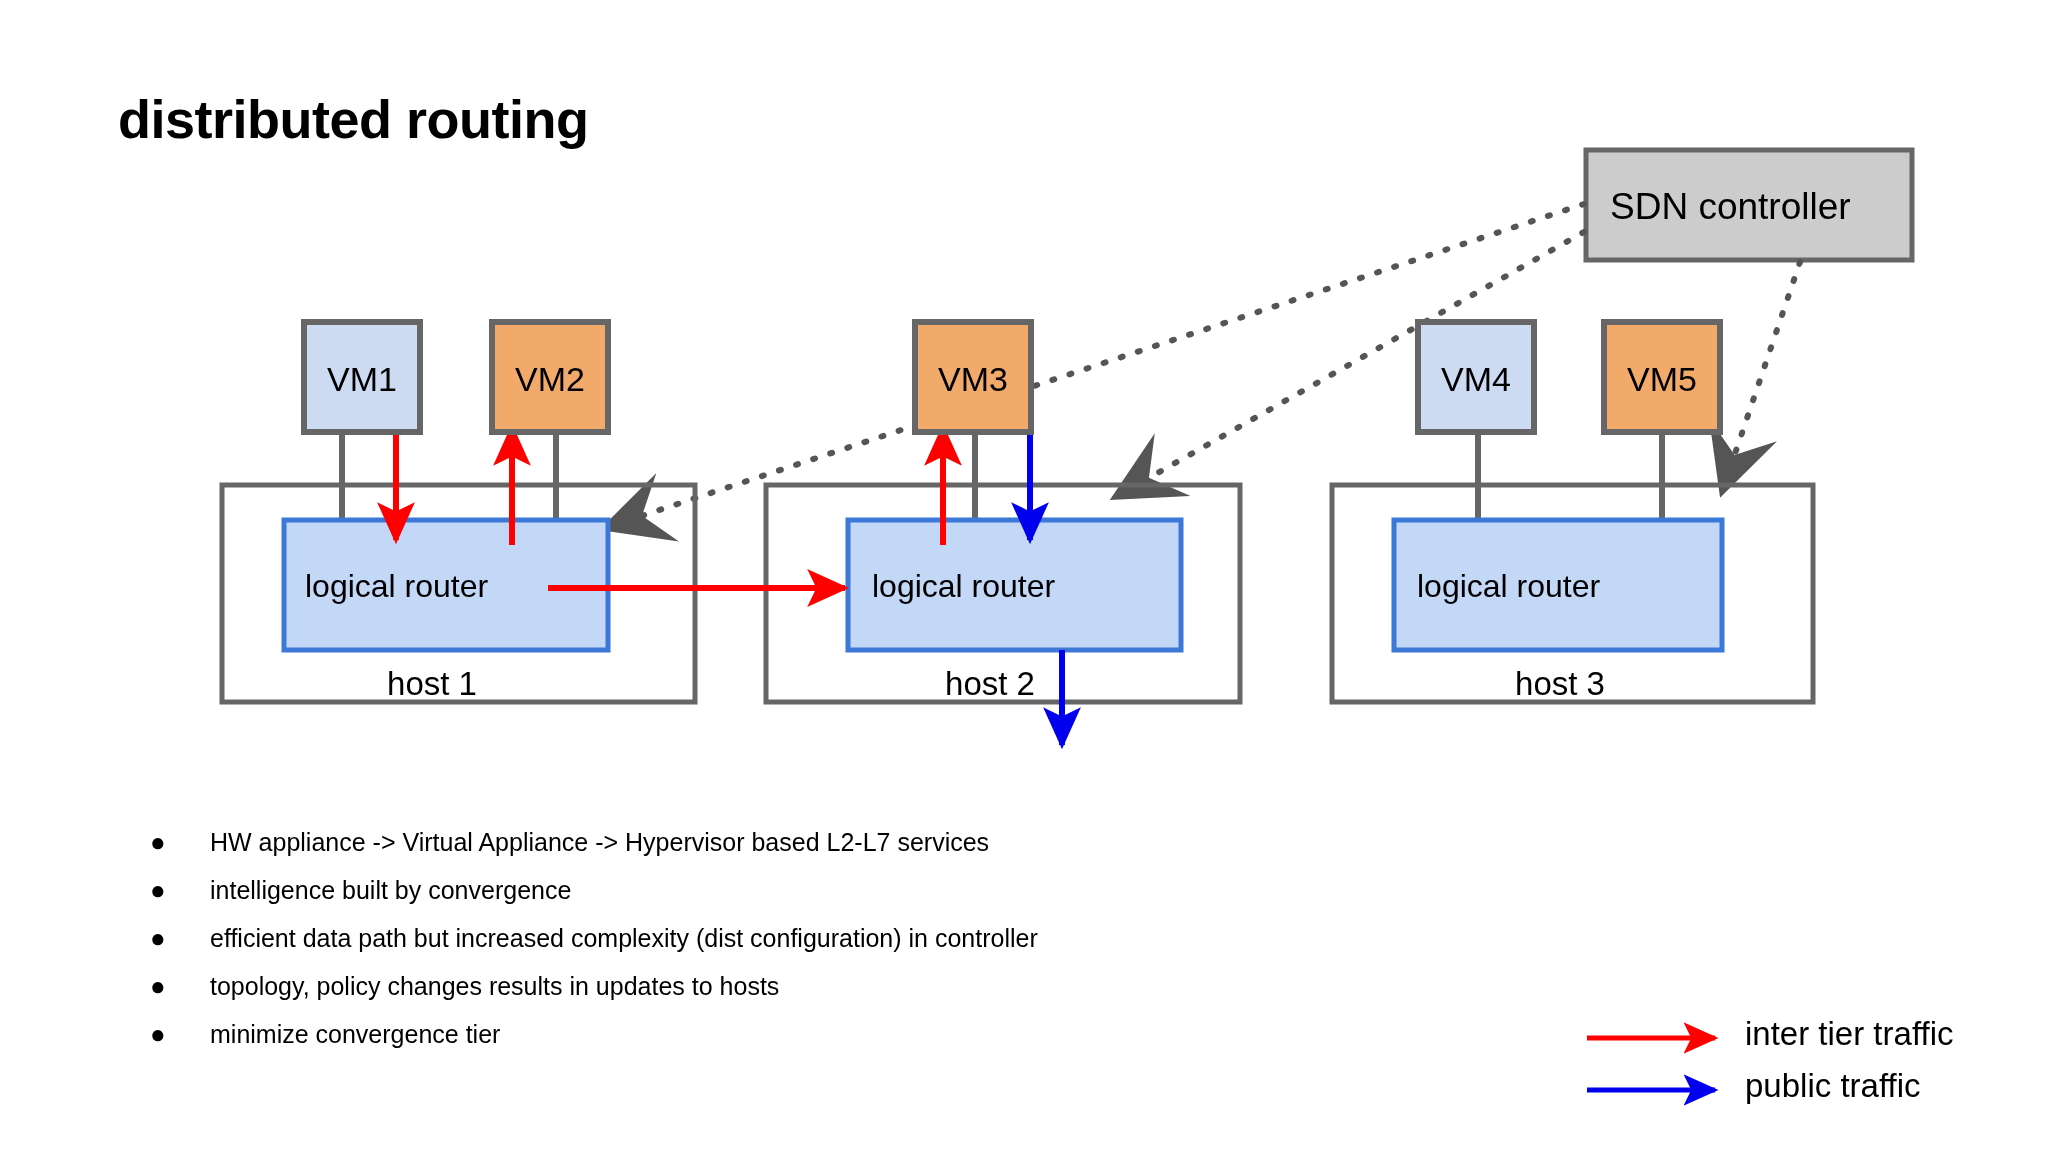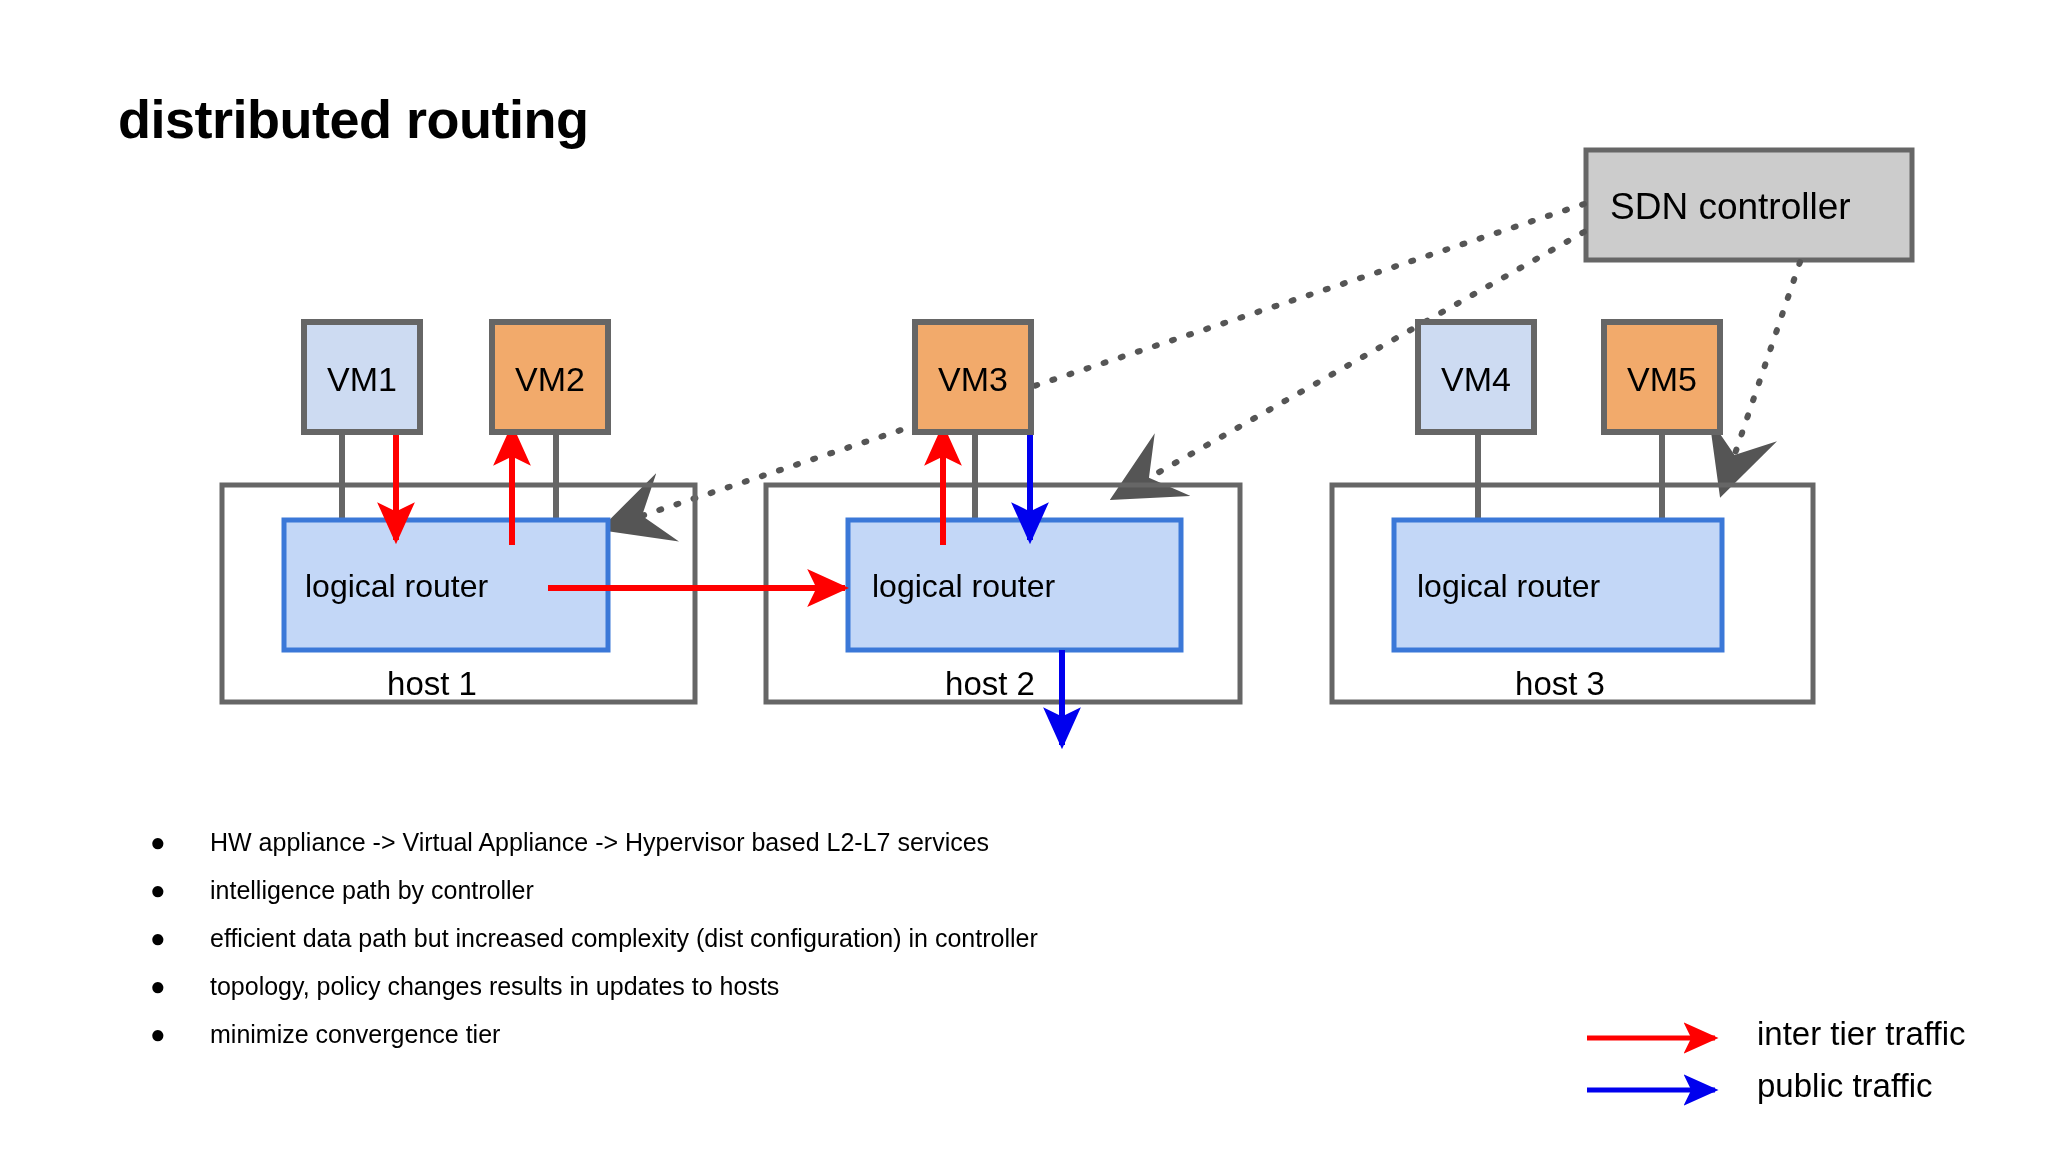--- a/index.html
+++ b/index.html
@@ -88,21 +88,20 @@
     height: 52px;
   }
   .legend-label {
     position: absolute;
     left: 160px;
     top: 0;
     font-size: 33px;
     line-height: 44px;
     white-space: nowrap;
     color: #000000;
-    margin-left: 12px;
   }
   .legend-svg {
     position: absolute;
     left: 0;
     top: 0;
     width: 150px;
     height: 52px;
   }
 </style>
 </head>
@@ -206,21 +205,21 @@
     </g>
   </svg>
 
   <div class="bullets">
     <div class="bullet-row">
       <span class="bullet-dot">●</span>
       <span class="bullet-text">HW appliance -&gt; Virtual Appliance -&gt; Hypervisor based L2-L7 services</span>
     </div>
     <div class="bullet-row">
       <span class="bullet-dot">●</span>
-      <span class="bullet-text">intelligence path by controller</span>
+      <span class="bullet-text">intelligence built by convergence</span>
     </div>
     <div class="bullet-row">
       <span class="bullet-dot">●</span>
       <span class="bullet-text">efficient data path but increased complexity (dist configuration) in controller</span>
     </div>
     <div class="bullet-row">
       <span class="bullet-dot">●</span>
       <span class="bullet-text">topology, policy changes results in updates to hosts</span>
     </div>
     <div class="bullet-row">

